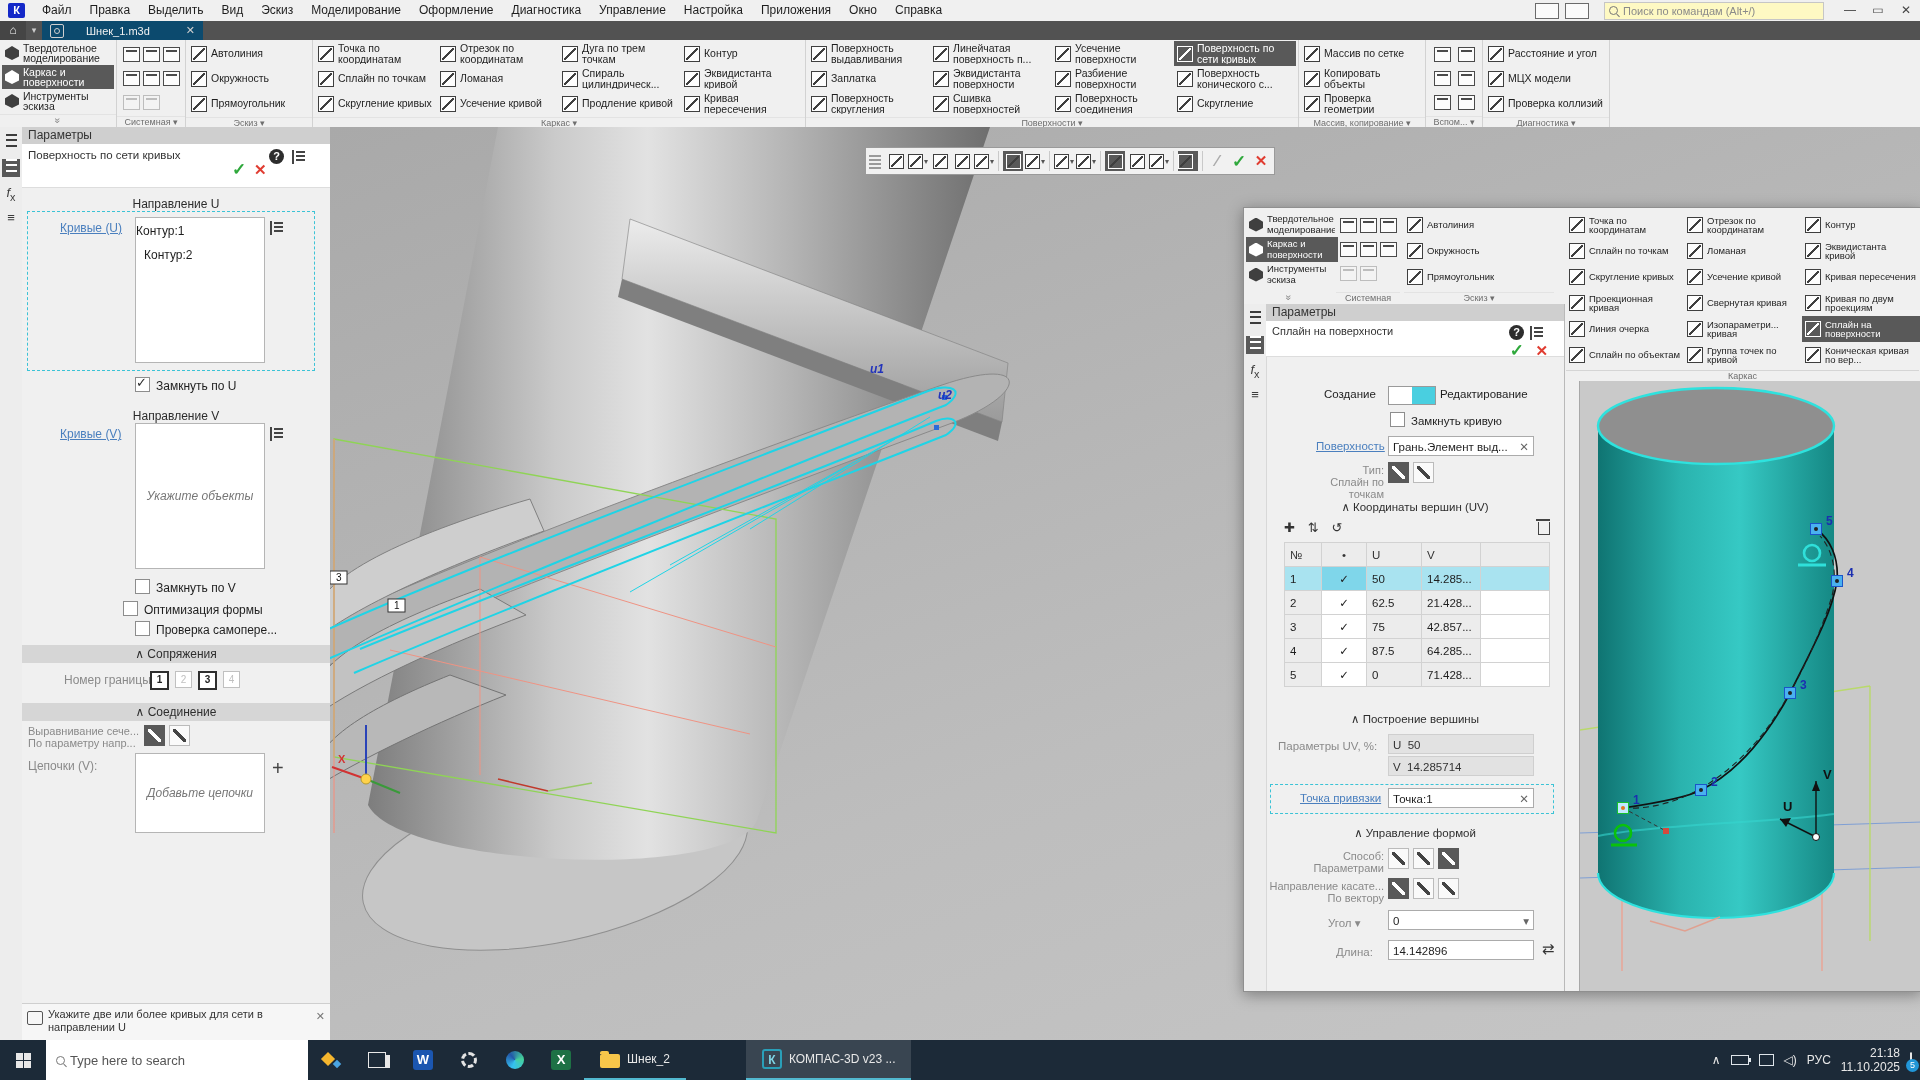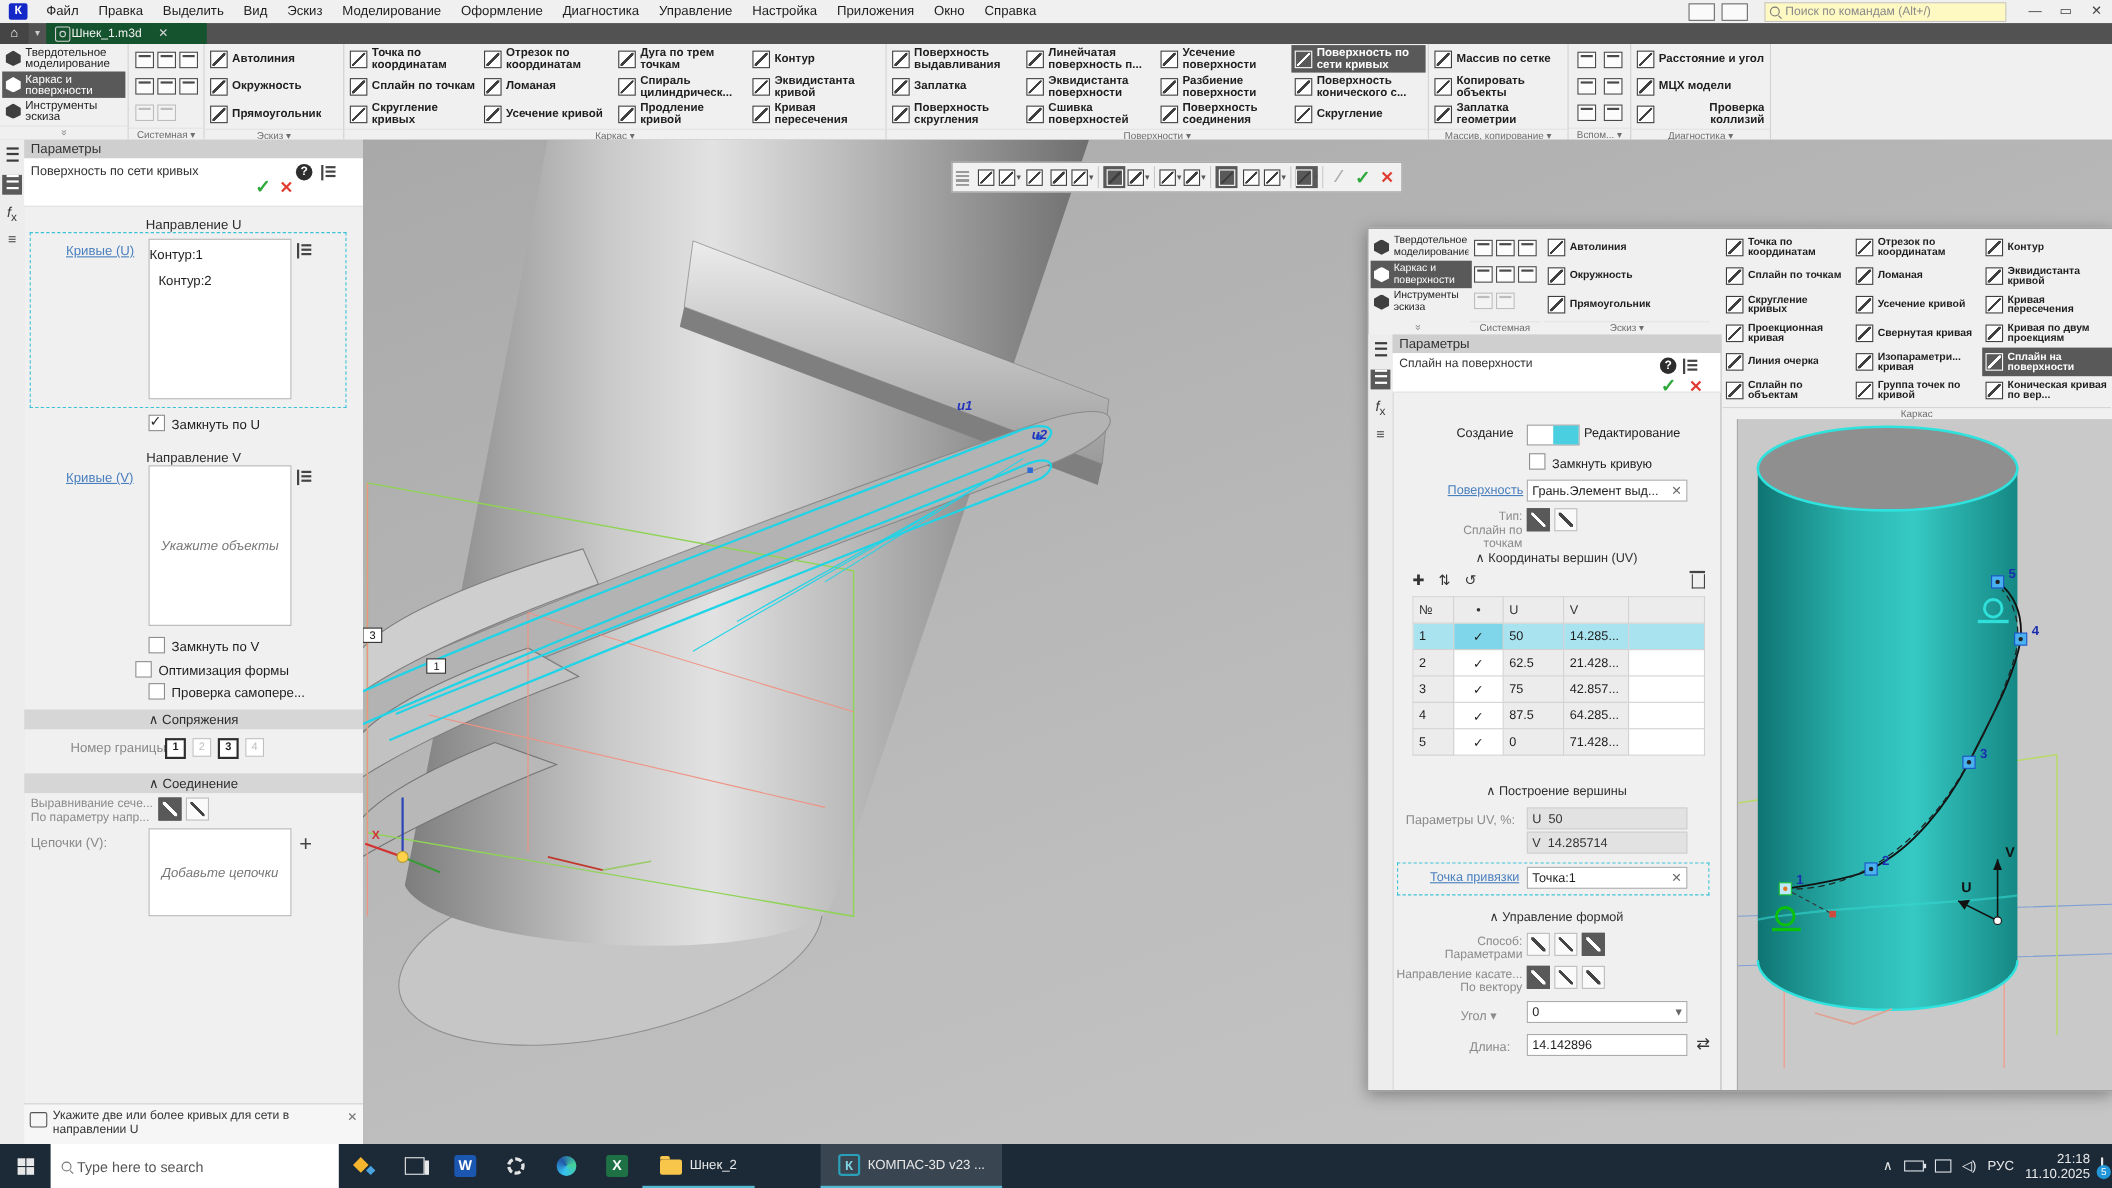--- a/index.html
+++ b/index.html
@@ -13,30 +13,30 @@
   #menubar-spacer{flex:1;}
   .winicon{width:22px;height:14px;border:1px solid #6a6a6a;background:#fafafa;margin:0 3px;}
   #cmdsearch{width:210px;height:16px;border:1px solid #c6c6c6;background:#fef9c3;display:flex;align-items:center;font-size:11px;color:#8a8a8a;padding:0 4px;margin:0 12px;}
   .mag{width:7px;height:7px;border:1.4px solid #777;border-radius:50%;position:relative;margin-right:5px;flex:none;}
   .mag:after{content:"";position:absolute;width:4px;height:1.4px;background:#777;transform:rotate(45deg);left:6px;top:8px;}
   .wbtn{width:28px;height:19px;text-align:center;line-height:19px;font-size:12px;color:#444;}
   
   #tabbar{left:0;top:21px;width:1920px;height:19px;background:#525252;display:flex;align-items:stretch;}
   #homebtn{width:26px;color:#eee;font-size:12px;text-align:center;line-height:19px;background:#454545;}
   #homecaret{width:16px;color:#ccc;font-size:9px;text-align:center;line-height:19px;}
-  #doctab{display:flex;align-items:center;background:#14532d;color:#f2f2f2;font-size:11px;padding:0 8px;gap:1px;min-width:130px;}
+  #doctab{display:flex;align-items:center;background:#0c4a6e;color:#f2f2f2;font-size:11px;padding:0 8px;gap:22px;min-width:130px;}
   .docicon{width:12px;height:12px;border:1px solid #cfcfcf;border-radius:2px;position:relative;flex:none;}
   .docicon:after{content:"";position:absolute;left:3px;top:3px;width:4px;height:4px;border:1px solid #cfcfcf;border-radius:50%;}
   #doctab .x{color:#cfcfcf;font-size:11px;margin-left:14px;}
   
   #ribbon{left:0;top:40px;width:1920px;height:87px;background:#f0f0f0;display:flex;border-bottom:1px solid #c9c9c9;}
   .rib-group{display:flex;flex-direction:column;border-right:1px solid #d2d2d2;}
   .rg-body{display:flex;flex:1;padding:1px 2px;}
   .rg-label{height:12px;font-size:9px;color:#6e6e6e;text-align:center;border-top:1px solid #e3e3e3;line-height:11px;white-space:nowrap;padding:0 6px;}
-  .rcol{display:flex;flex-direction:column;font-weight:bold;}
+  .rcol{display:flex;flex-direction:column;}
   .tool{display:flex;align-items:center;gap:4px;height:25px;padding:0 3px;font-size:10.5px;line-height:10.5px;cursor:default;}
   .tool.sel{background:#595959;color:#fff;}
   .tlbl{display:block;max-height:22px;overflow:hidden;}
   .ic{width:14px;height:14px;flex:none;border:1.4px solid #3f3f3f;position:relative;background:#fdfdfd;}
   .ic:after{content:"";position:absolute;inset:1px;background:linear-gradient(135deg,transparent 43%,#3f3f3f 43%,#3f3f3f 57%,transparent 57%);}
   .tool.sel .ic{border-color:#fff;background:#595959;}
   .tool.sel .ic:after{background:linear-gradient(135deg,transparent 43%,#fff 43%,#fff 57%,transparent 57%);}
   .rtab{display:flex;align-items:center;gap:4px;width:106px;height:24px;padding:0 3px;font-size:10.5px;line-height:10.5px;}
   .rtab.sel{background:#595959;color:#fff;}
   .rtab-ic{width:14px;height:14px;flex:none;background:#3f3f3f;clip-path:polygon(50% 0,100% 30%,100% 75%,50% 100%,0 75%,0 30%);}
@@ -363,21 +363,21 @@
             <div class="tool">
               <span class="ic"></span>
               <span class="tlbl">Массив по сетке</span>
             </div>
             <div class="tool">
               <span class="ic"></span>
               <span class="tlbl">Копировать объекты</span>
             </div>
             <div class="tool">
               <span class="ic"></span>
-              <span class="tlbl">Заплатка геометрии</span>
+              <span class="tlbl">Проверка геометрии</span>
             </div>
           </div>
         </div>
         <div class="rg-label">Массив, копирование  ▾</div>
       </div>
       <div class="rib-group">
         <div class="rg-body">
           <div class="sysgrid" style="grid-template-columns: repeat(2, 24px);">
             <span class="sic"></span>
             <span class="sic"></span>

